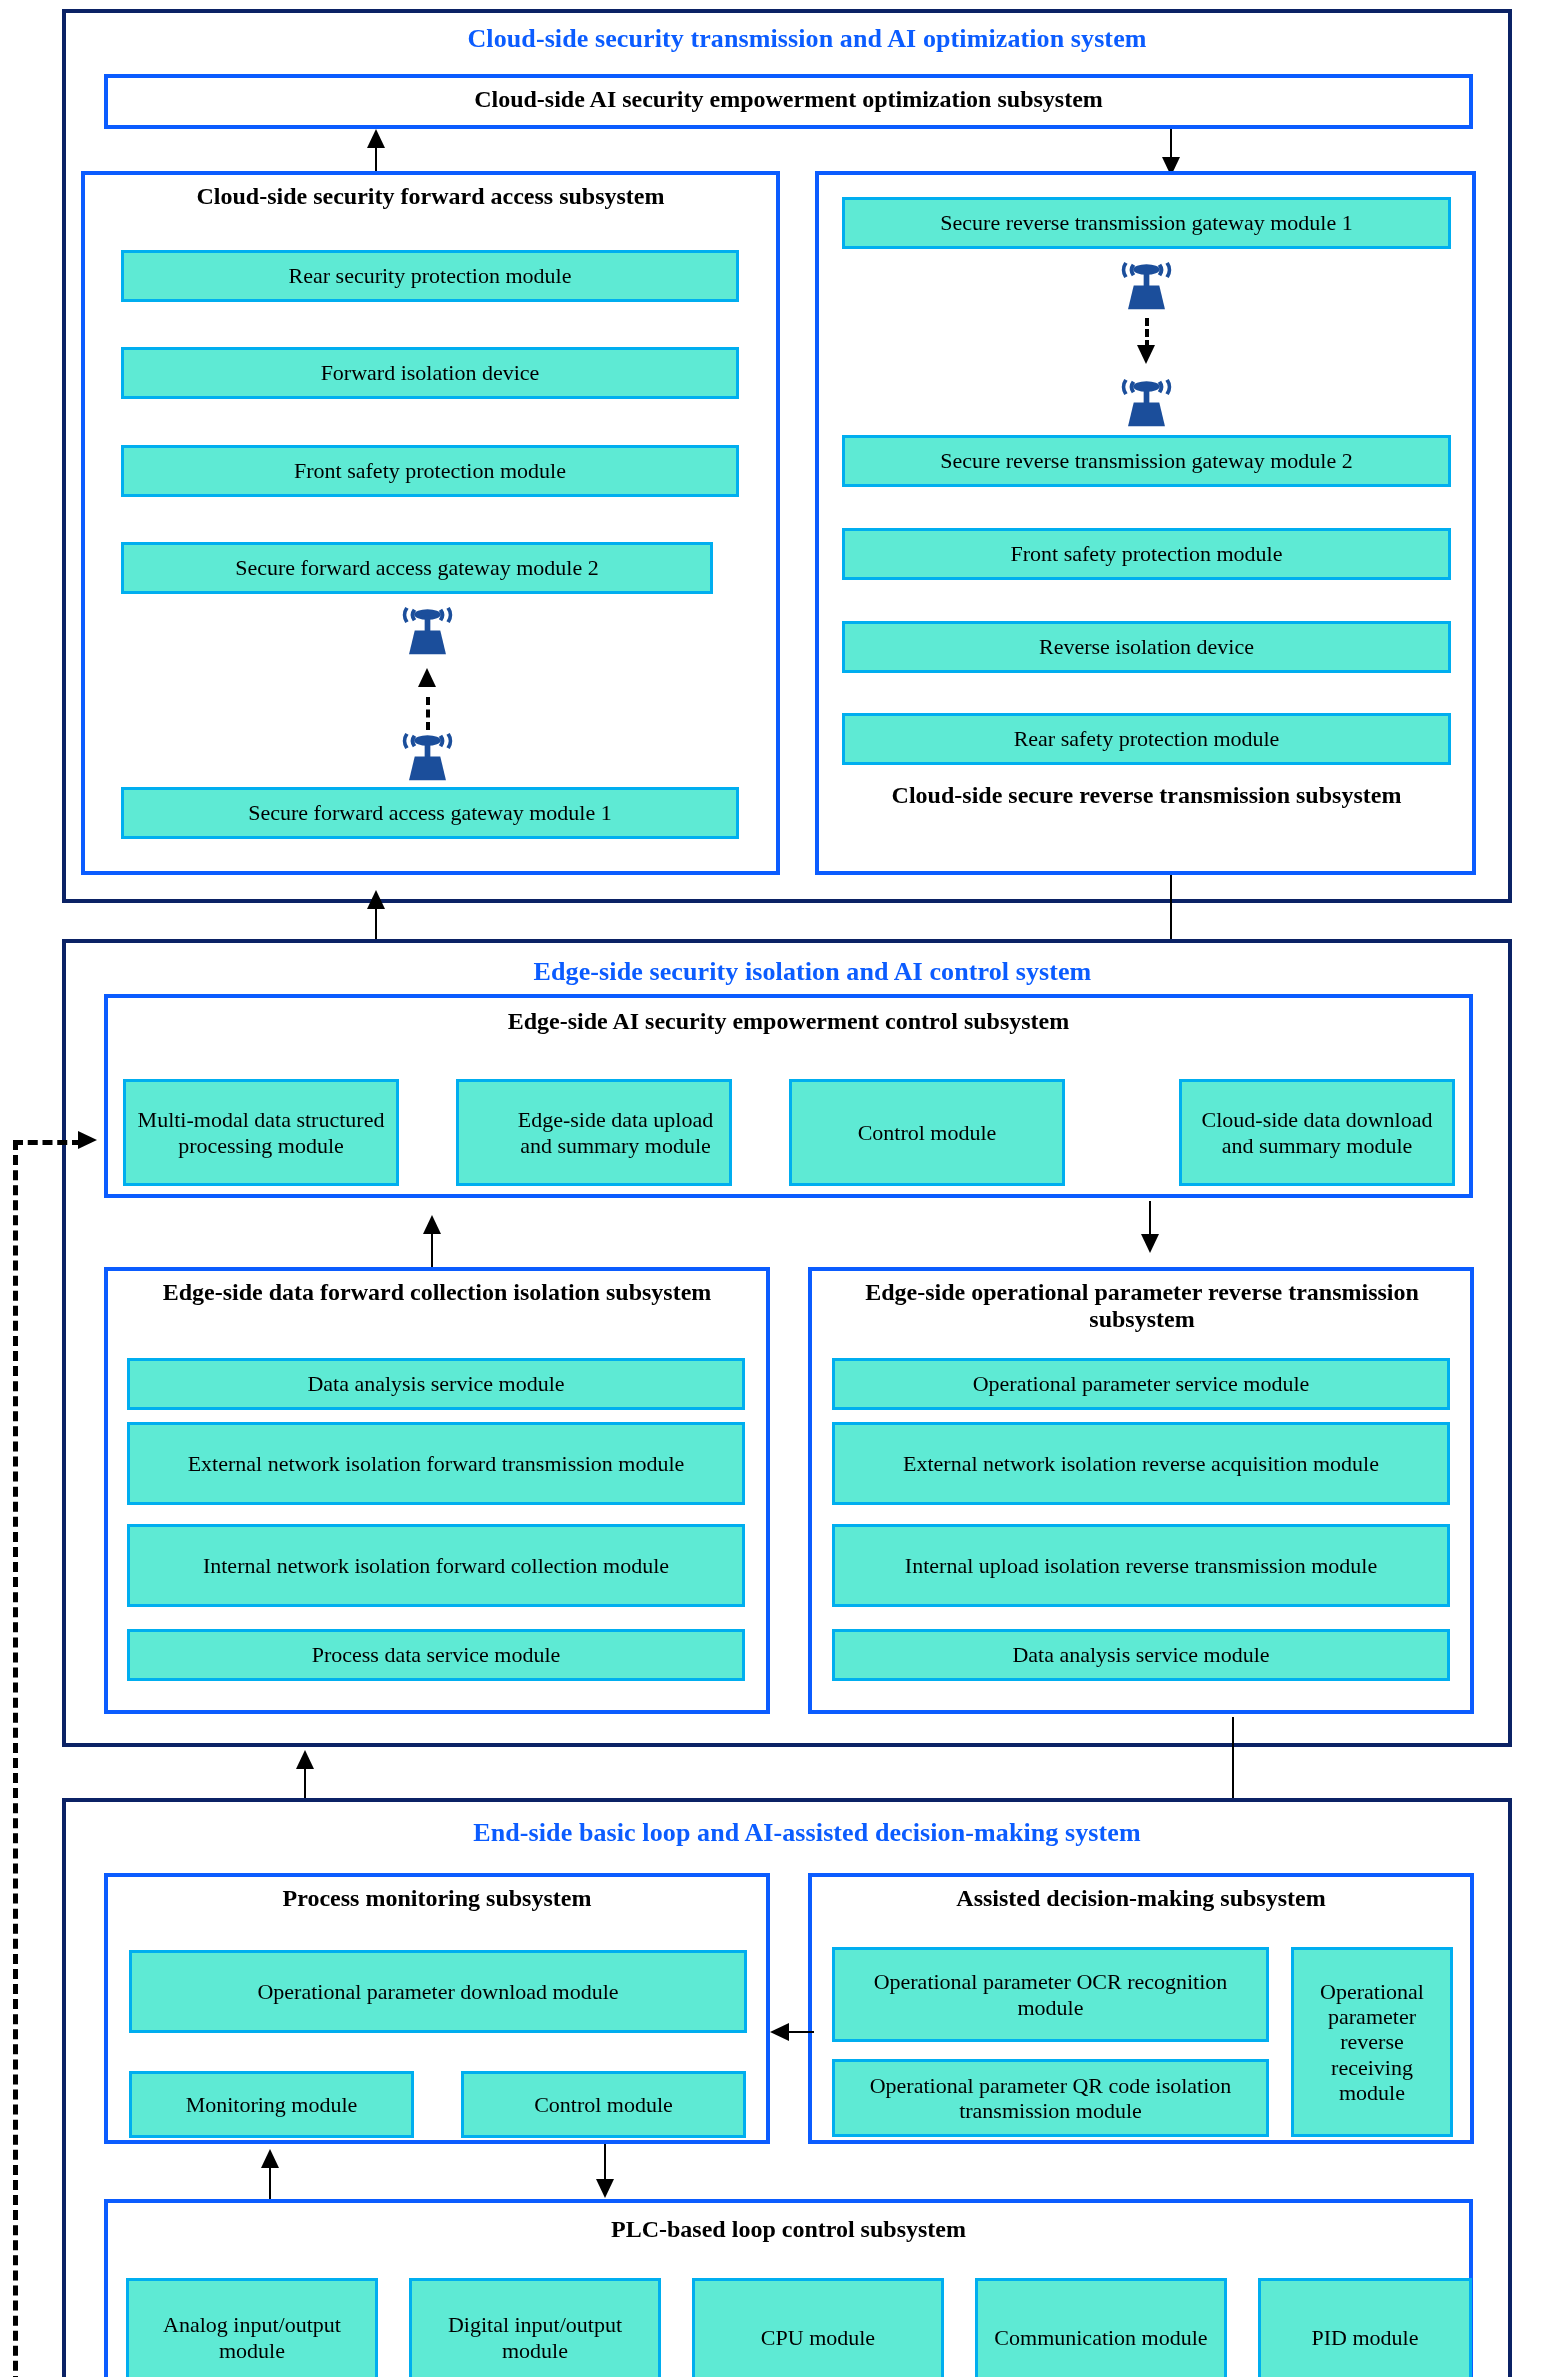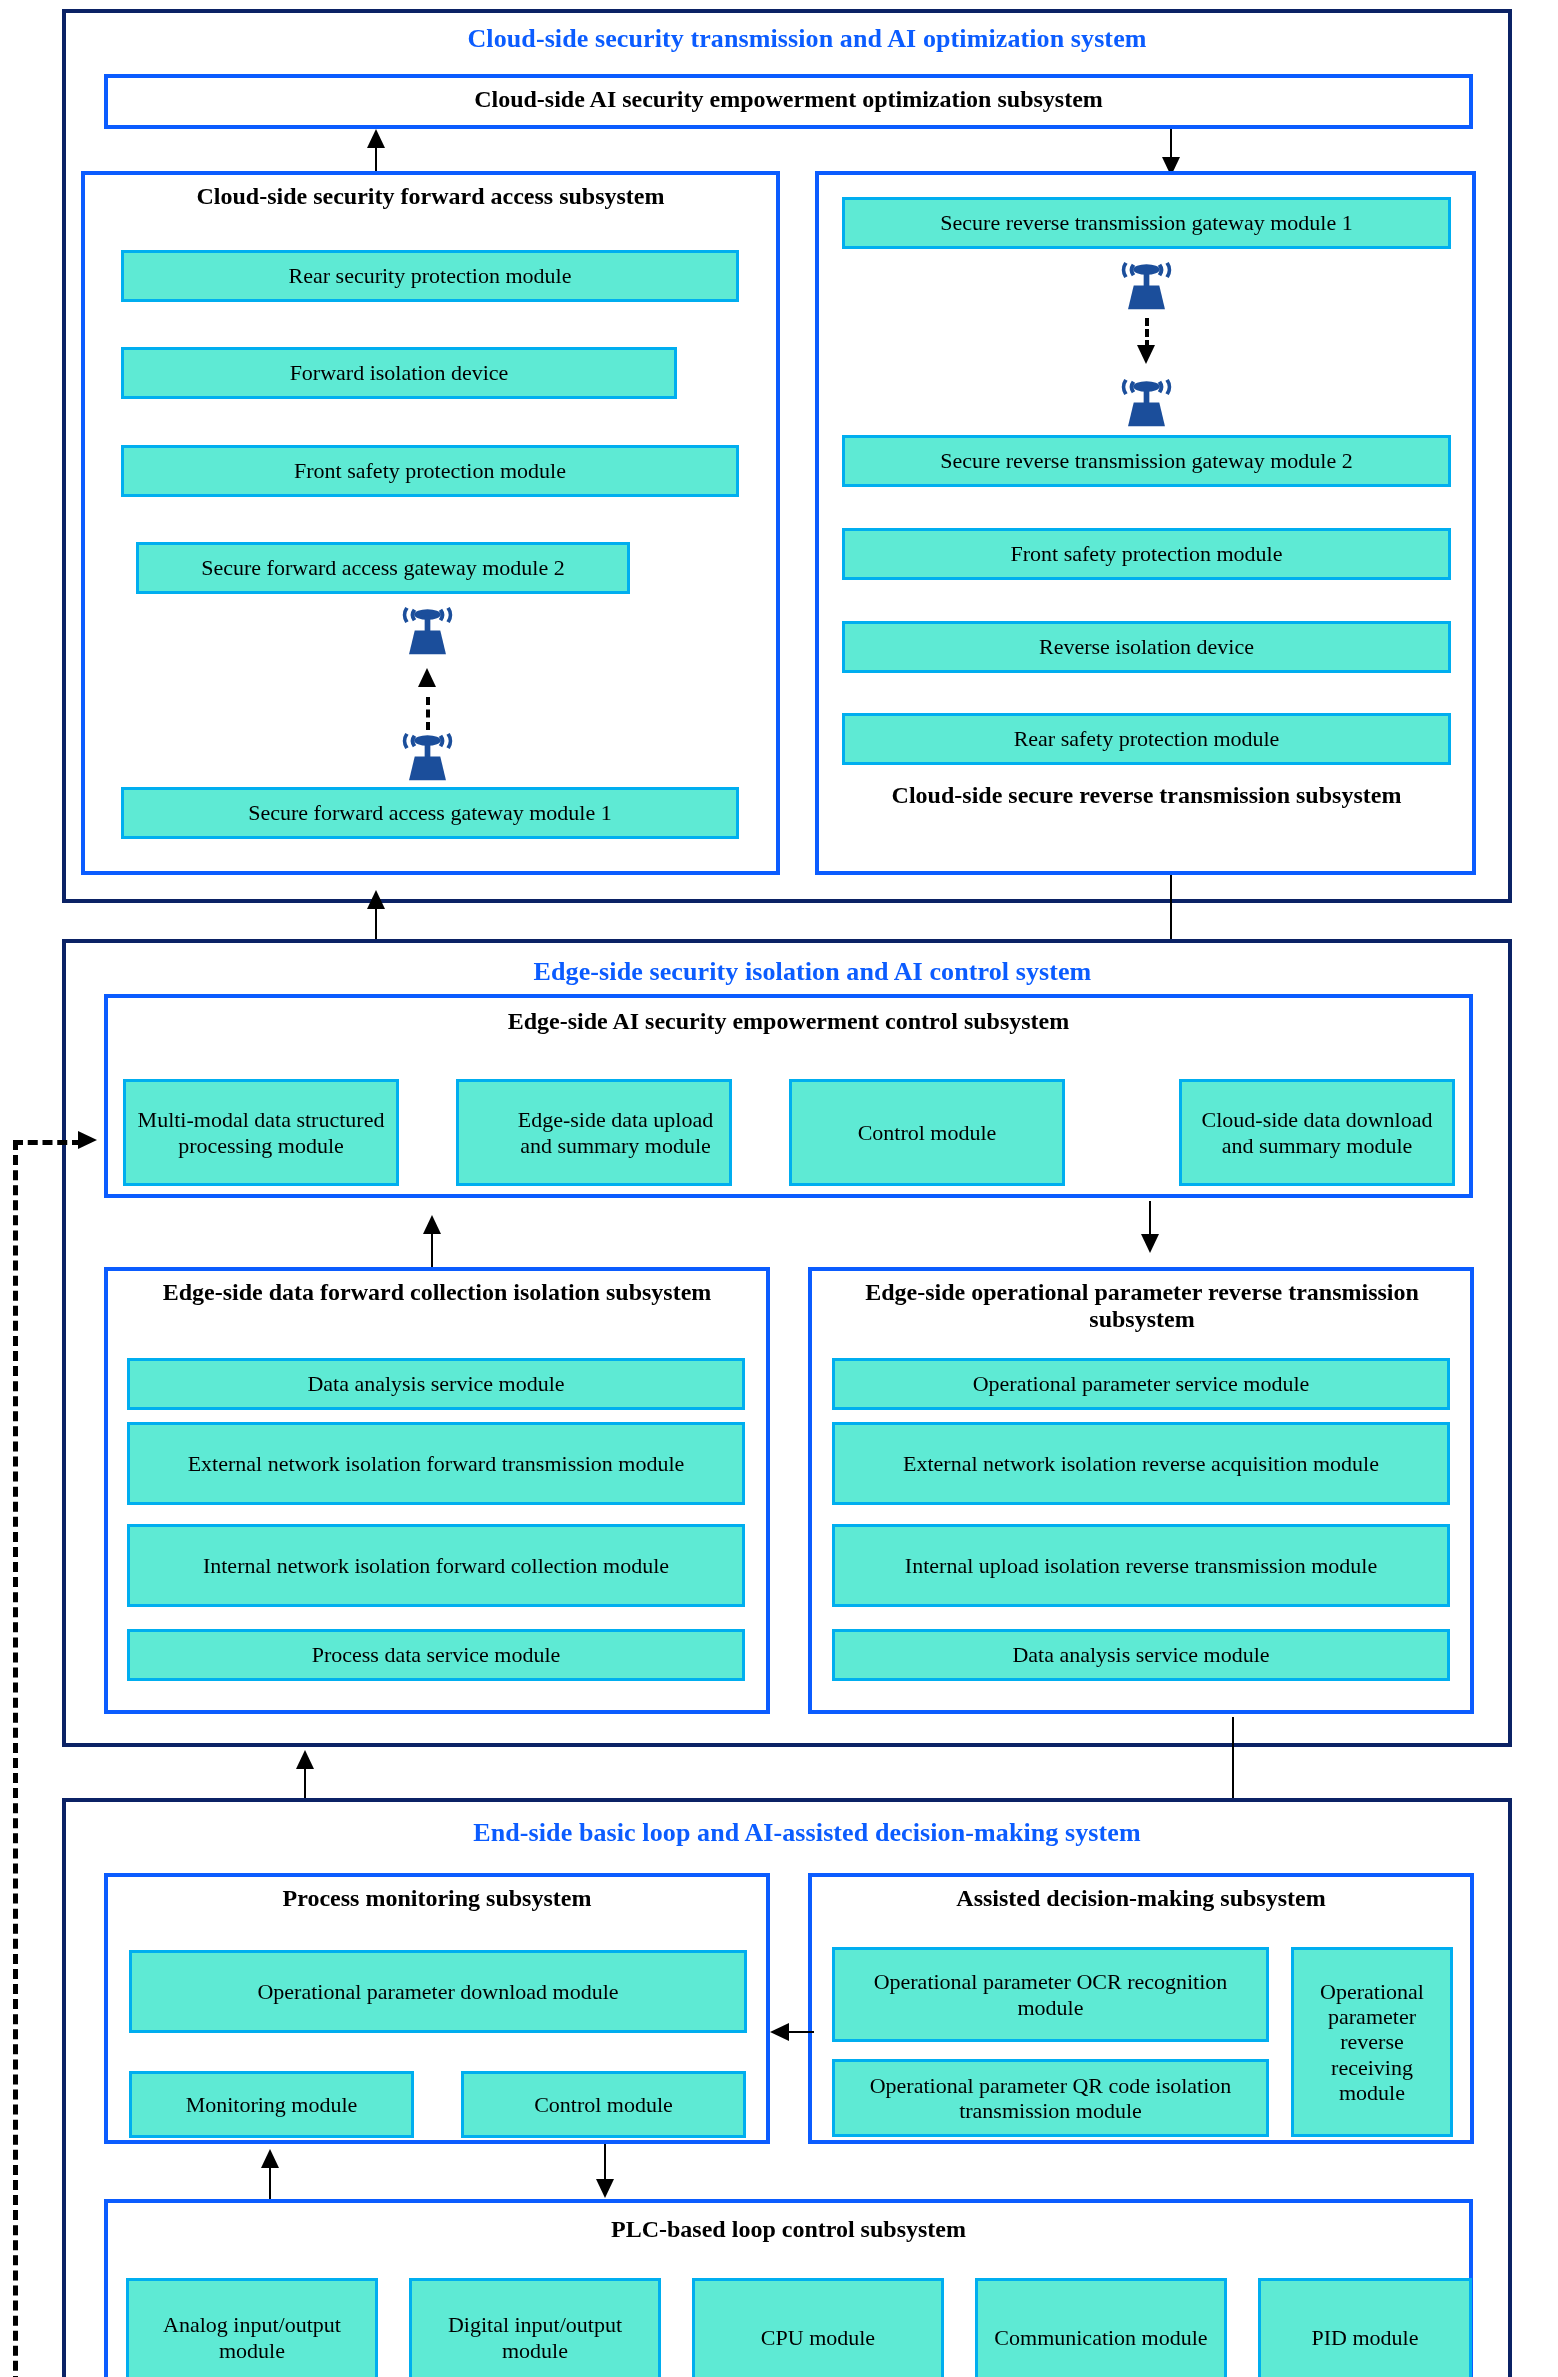--- a/index.html
+++ b/index.html
@@ -52,29 +52,29 @@
   <div class="vline" style="left:1170px;top:129px;height:29.5px;"></div>
   <div class="arrowdn" style="left:1162px;top:157px;"></div>
 
   <div class="subsys" style="left:81px;top:171px;width:699px;height:704px;"></div>
   <div class="sub-title" style="left:81px;top:183px;width:699px;">Cloud-side security forward access subsystem</div>
 
   <div class="mod" style="left:121px;top:250px;width:618px;height:52px;">
     <span class="mod-txt">Rear security protection module</span>
     </div>
 
-  <div class="mod" style="left:121px;top:347px;width:556px;height:52px;">
+  <div class="mod" style="left:121px;top:347px;width:618px;height:52px;">
     <span class="mod-txt">Forward isolation device</span>
     </div>
 
   <div class="mod" style="left:121px;top:445px;width:618px;height:52px;">
     <span class="mod-txt">Front safety protection module</span>
     </div>
 
-  <div class="mod" style="left:136px;top:542px;width:494px;height:52px;">
+  <div class="mod" style="left:121px;top:542px;width:592px;height:52px;">
     <span class="mod-txt">Secure forward access gateway module 2</span>
     </div>
 
   <svg class="ant" style="left:392px;top:604px;" viewBox="0 0 150 120">
     <g fill="#1b4e9b">
       <ellipse cx="75" cy="22" rx="28" ry="11"></ellipse>
       <rect x="69" y="24" width="12" height="34"></rect>
       <path d="M36 106 L48 56 L102 56 L114 106 Z"></path>
       <path d="M44 10 a22 22 0 0 0 0 26 l7 -4 a15 15 0 0 1 0 -18 Z"></path>
       <path d="M28 6 a30 30 0 0 0 0 34 l7 -4 a22 22 0 0 1 0 -26 Z"></path>

